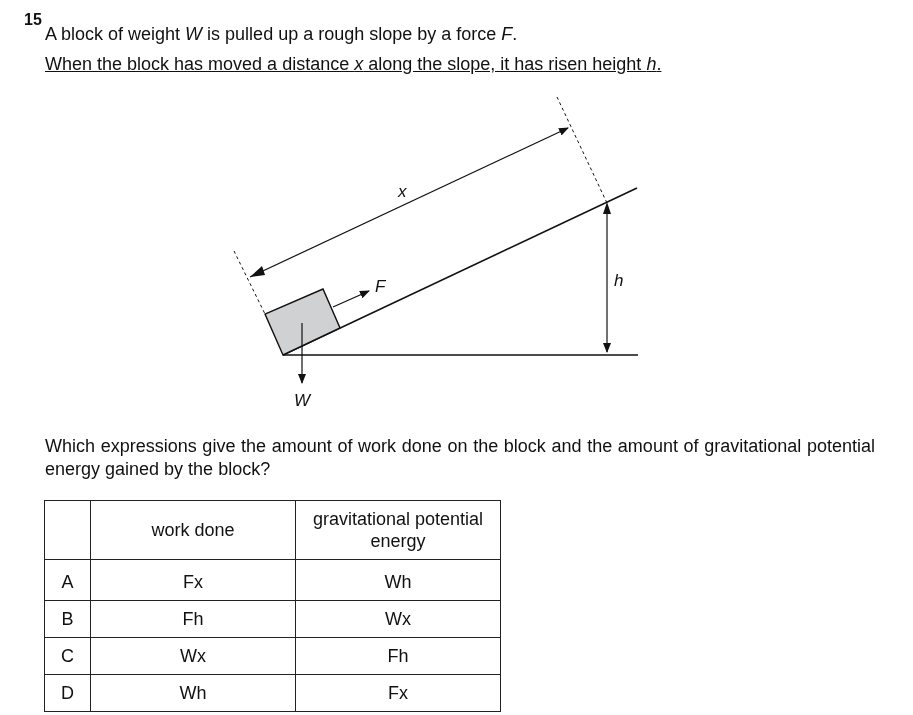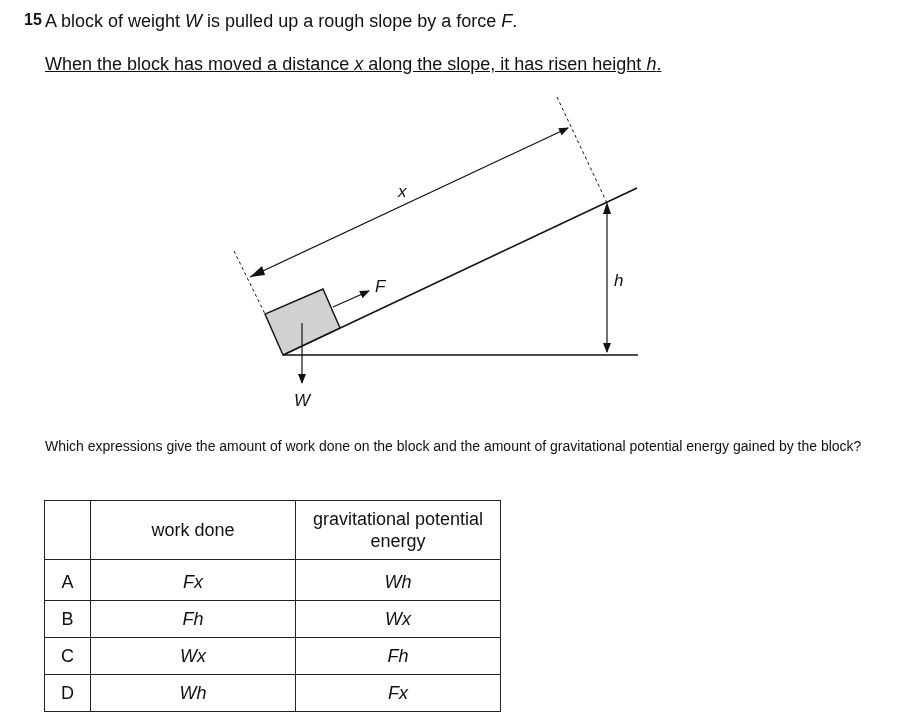--- a/index.html
+++ b/index.html
@@ -1,34 +1,34 @@
 <!DOCTYPE html>
 <html><head>
 <meta charset="utf-8">
 <style>
   html, body { margin:0; padding:0; background:#ffffff; }
   body { width:913px; height:715px; position:relative; overflow:hidden;
          font-family:"Liberation Sans", sans-serif; color:#111; }
   .qnum { position:absolute; left:24px; top:11px; font-size:16px; font-weight:bold; }
-  .line1 { position:absolute; left:45px; top:11px; font-size:18px; }
+  .line1 { position:absolute; left:45px; top:24px; font-size:18px; }
   .line2 { position:absolute; left:45px; top:54px; font-size:18px;text-decoration:underline; }
-  .q2 { position:absolute; left:45px; top:435px; width:830px; font-size:14px; line-height:23px; text-align:justify; }
+  .q2 { position:absolute; left:45px; top:435px; width:830px; font-size:18px; line-height:23px; text-align:justify; }
   i { font-style:italic; }
   svg.diagram { position:absolute; left:0; top:0; }
   table.opts { position:absolute; left:44px; top:500px; border-collapse:collapse; font-size:18px; }
   table.opts td, table.opts th { border:1.3px solid #222; font-weight:normal; text-align:center; padding:0; }
   .hdr th { height:58px; }
   .c0 { width:45px; }
   .c1 { width:204px;margin-top:16px; }
   .c2 { width:204px;margin-top:9px; }
   .body td { border-top:none; border-bottom:none; height:36px; }
   .body tr:first-child td { padding-top:4px; }
   .body tr:last-child td { border-bottom:1.3px solid #222; }
   .lbl { font-weight:bold; }
-  .var { font-style:italic; }
+  .var { }
 </style>
 </head>
 <body>
 
 <div class="qnum">15</div>
 <div class="line1"><span>A block of weight </span><i>W</i><span> is pulled up a rough slope by a force </span><i>F</i><span>.</span></div>
 <div class="line2"><span>When the block has moved a distance </span><i>x</i><span> along the slope, it has risen height </span><i>h</i><span>.</span></div>
 
 <svg class="diagram" width="913" height="430" viewBox="0 0 913 430">
   <defs>

